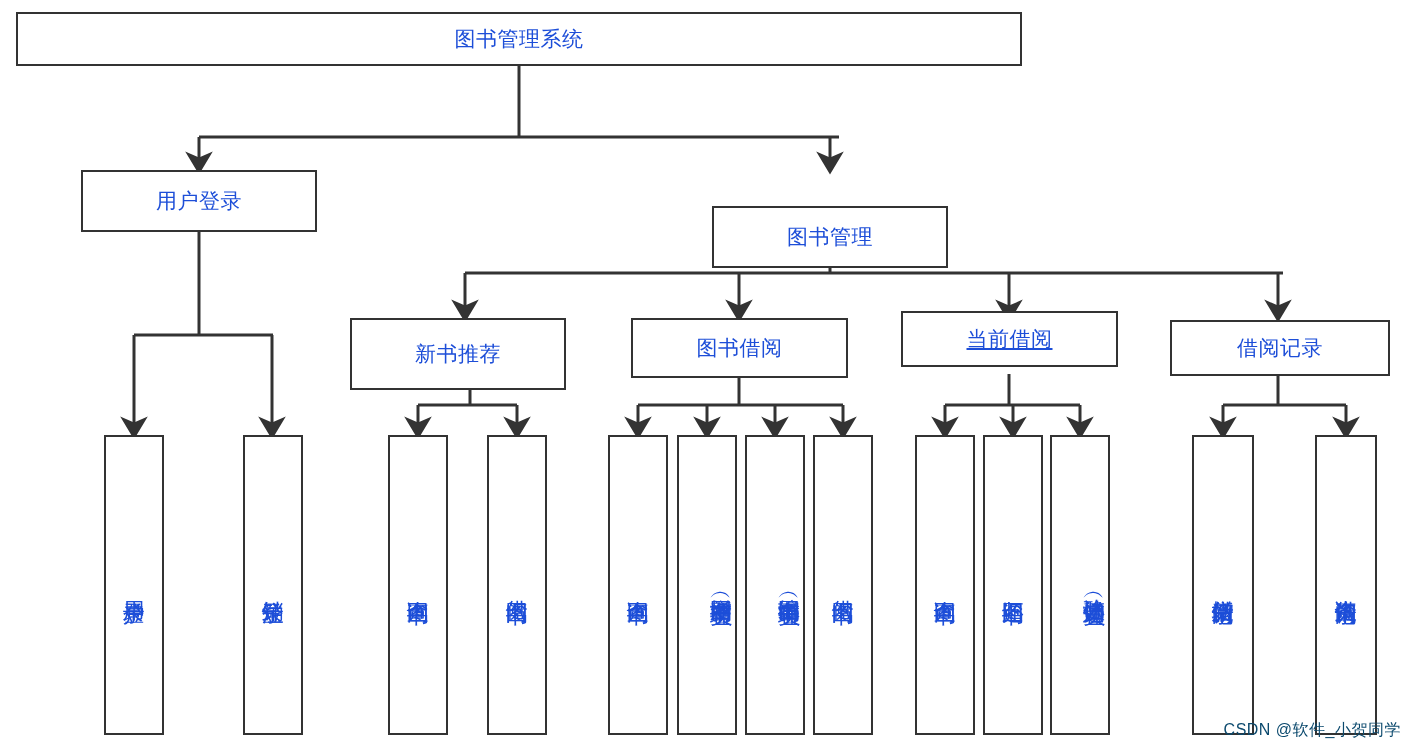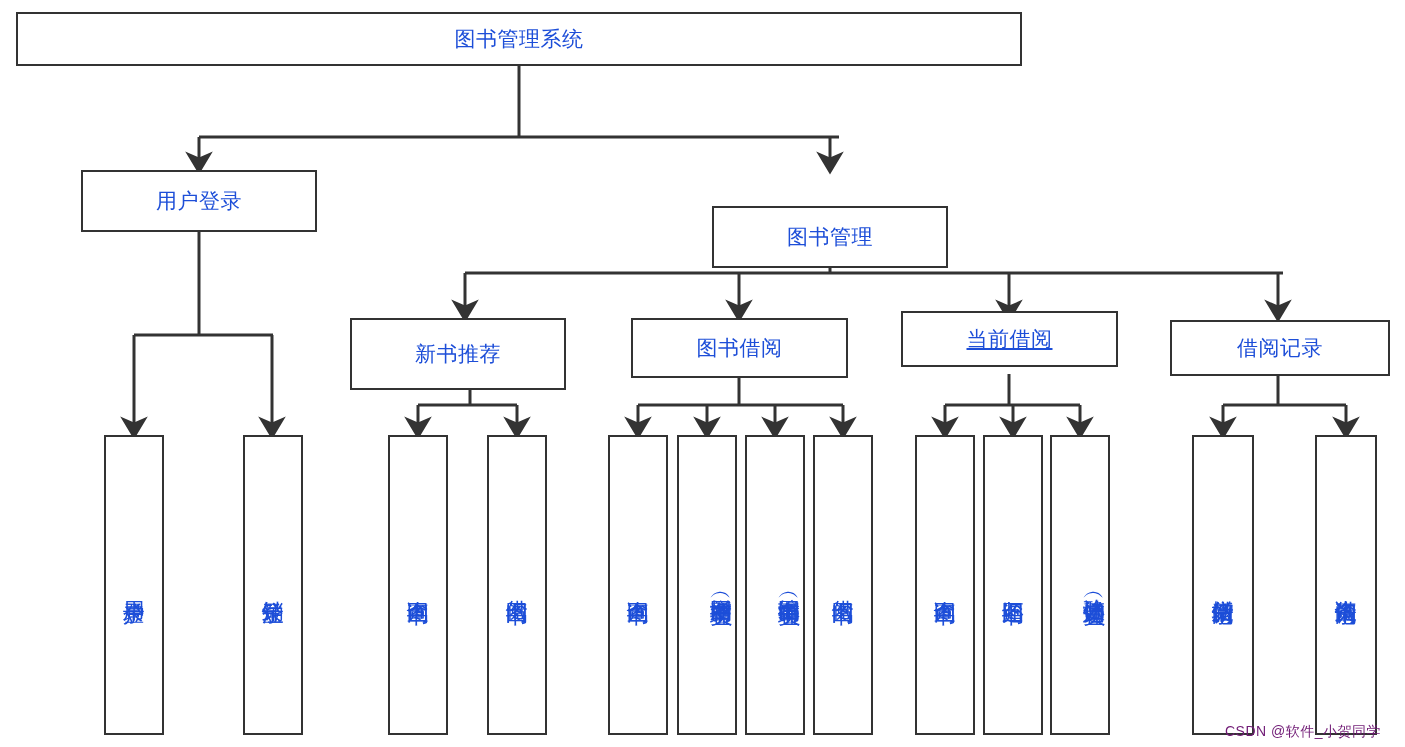--- a/index.html
+++ b/index.html
@@ -53,24 +53,24 @@
     writing-mode: vertical-rl;
     text-orientation: upright;
     display: block;
     white-space: normal;
   }
   .node-label {
     display: block;
   }
   #watermark {
     position: absolute;
-    right: 24px;
+    right: 4px;
     bottom: 6px;
-    font-size: 14px;
-    color: #701a75;
+    font-size: 16px;
+    color: #0c4a6e;
     letter-spacing: 0.5px;
     white-space: nowrap;
   }
 </style>
 </head>
 <body>
 
 <div id="diagram-root">
 
   <svg id="wires" viewBox="0 0 1405 747" xmlns="http://www.w3.org/2000/svg">

